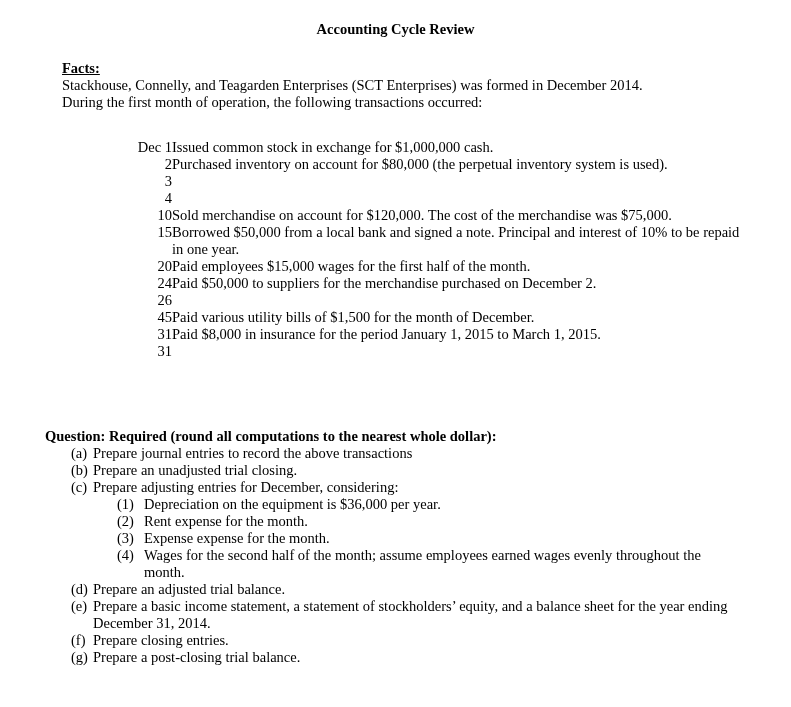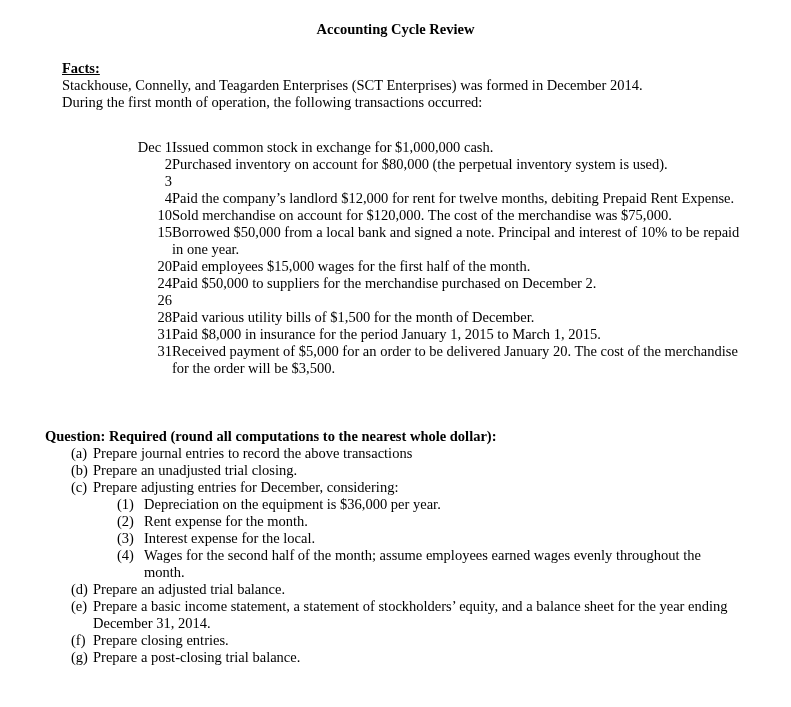--- a/index.html
+++ b/index.html
@@ -143,21 +143,20 @@
     </div>
     <div class="txn-row">
       <div class="txn-date">2</div>
       <div class="txn-desc">Purchased inventory on account for $80,000 (the perpetual inventory system is used).</div>
     </div>
     <div class="txn-row">
       <div class="txn-date">3</div>
     </div>
     <div class="txn-row">
       <div class="txn-date">4</div>
-      <div class="txn-desc">Paid the company’s landlord $12,000 for rent for twelve months, debiting Prepaid Rent Expense.</div>
     </div>
     <div class="txn-row">
       <div class="txn-date">10</div>
       <div class="txn-desc">Sold merchandise on account for $120,000. The cost of the merchandise was $75,000.</div>
     </div>
     <div class="txn-row">
       <div class="txn-date">15</div>
       <div class="txn-desc">Borrowed $50,000 from a local bank and signed a note. Principal and interest of 10% to be repaid in one year.</div>
     </div>
     <div class="txn-row">
@@ -165,30 +164,29 @@
       <div class="txn-desc">Paid employees $15,000 wages for the first half of the month.</div>
     </div>
     <div class="txn-row">
       <div class="txn-date">24</div>
       <div class="txn-desc">Paid $50,000 to suppliers for the merchandise purchased on December 2.</div>
     </div>
     <div class="txn-row">
       <div class="txn-date">26</div>
     </div>
     <div class="txn-row">
-      <div class="txn-date">28</div>
+      <div class="txn-date">45</div>
       <div class="txn-desc">Paid various utility bills of $1,500 for the month of December.</div>
     </div>
     <div class="txn-row">
       <div class="txn-date">31</div>
       <div class="txn-desc">Paid $8,000 in insurance for the period January 1, 2015 to March 1, 2015.</div>
     </div>
     <div class="txn-row">
       <div class="txn-date">31</div>
-      <div class="txn-desc">Received payment of $5,000 for an order to be delivered January 20. The cost of the merchandise for the order will be $3,500.</div>
     </div>
   </div>
 
   <div class="required-block">
     <div class="required-heading">Question: Required (round all computations to the nearest whole dollar):</div>
 
     <div class="req-list">
 
       <div class="req-item">
         <div class="req-marker">(a)</div>
@@ -209,21 +207,21 @@
         <div class="sub-item">
           <div class="sub-marker">(1)</div>
           <div class="sub-text">Depreciation on the equipment is $36,000 per year.</div>
         </div>
         <div class="sub-item">
           <div class="sub-marker">(2)</div>
           <div class="sub-text">Rent expense for the month.</div>
         </div>
         <div class="sub-item">
           <div class="sub-marker">(3)</div>
-          <div class="sub-text">Interest expense for the local.</div>
+          <div class="sub-text">Expense expense for the month.</div>
         </div>
         <div class="sub-item">
           <div class="sub-marker">(4)</div>
           <div class="sub-text">Wages for the second half of the month; assume employees earned wages evenly throughout the month.</div>
         </div>
       </div>
 
       <div class="req-item">
         <div class="req-marker">(d)</div>
         <div class="req-text">Prepare an adjusted trial balance.</div>

